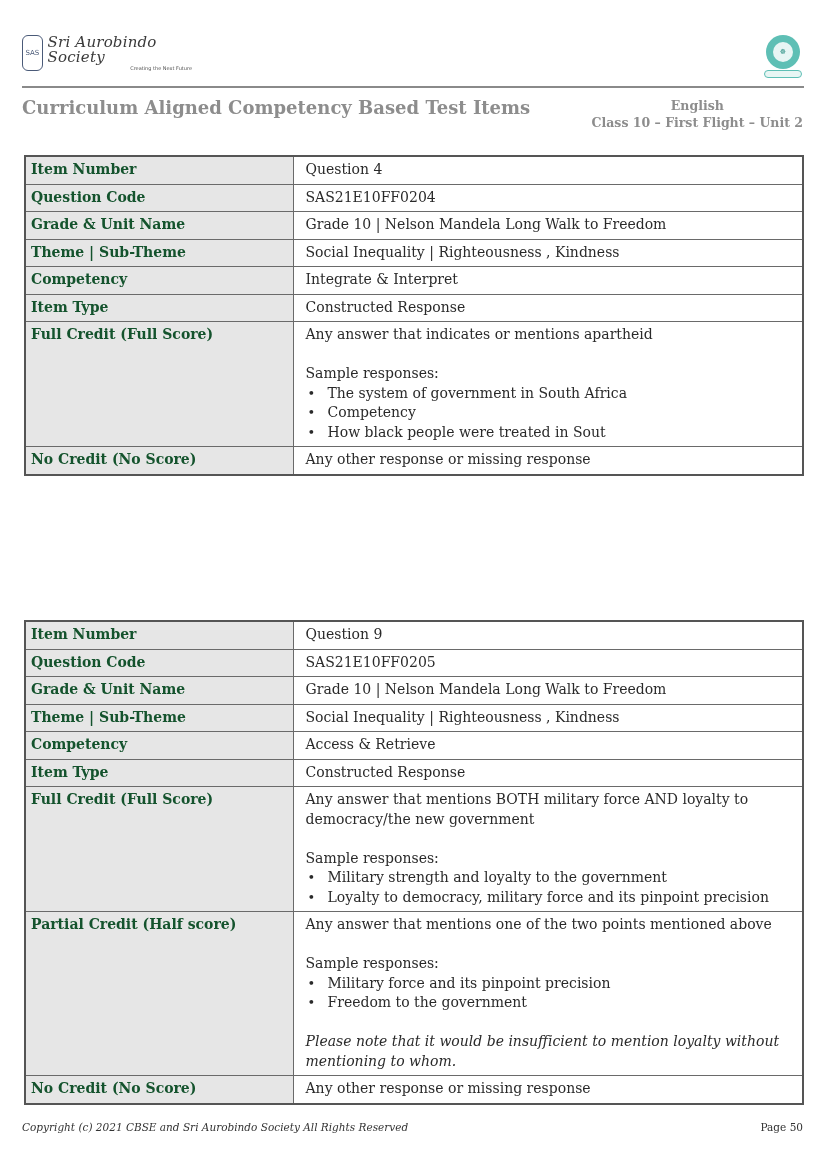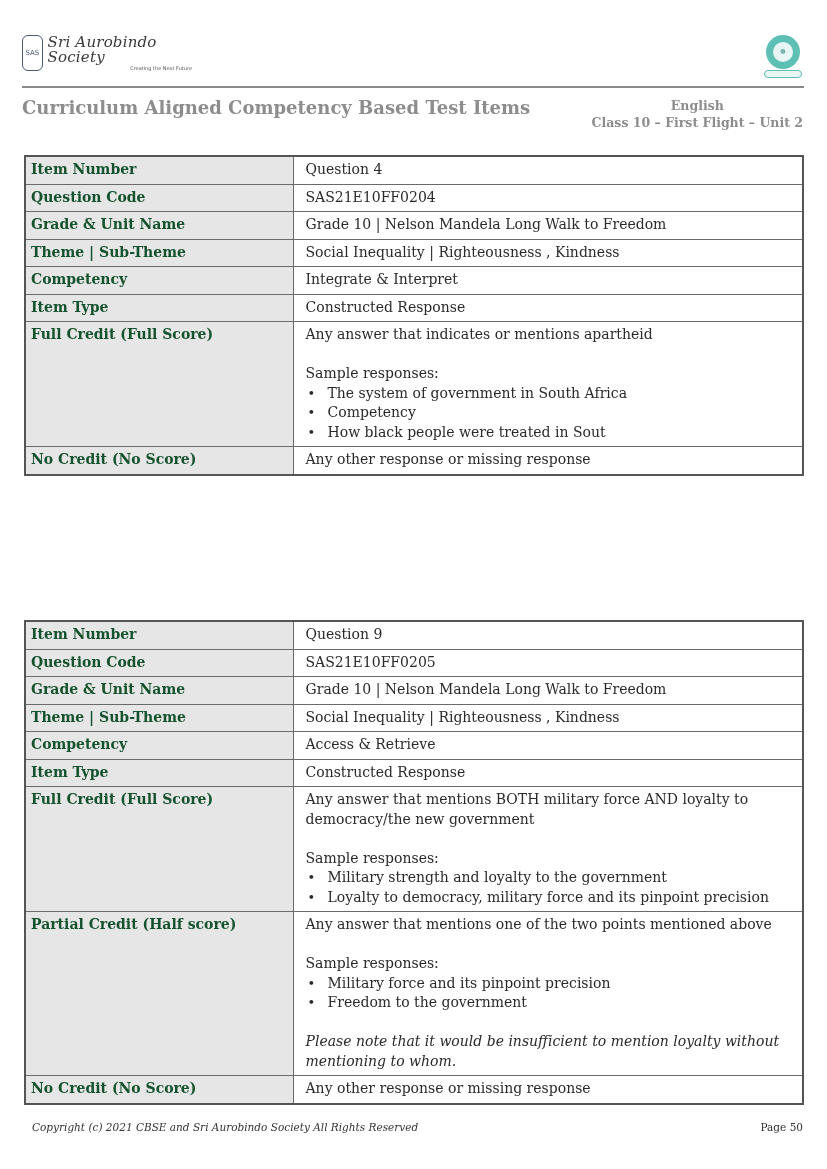--- a/index.html
+++ b/index.html
@@ -29,21 +29,21 @@
   table.item { border: 2px solid #555; }
   .gap { height: 19.5px; }
   ul.bul { list-style: none; }
   ul.bul li { position: relative; padding-left: 22px; }
   ul.bul li::before { content: "\2022"; position: absolute; left: 2px; top: 0; font-size: 13px; }
   .note { font-style: italic; }
 
   #t1 { top: 155px; }
   #t2 { top: 620px; }
 
-  .footer-left { position: absolute; left: 32px; top: 1121px; font-size: 10.5px; font-style: italic; color: #333; }
+  .footer-left { position: absolute; left: 22px; top: 1121px; font-size: 10.5px; font-style: italic; color: #333; }
   .footer-right { position: absolute; right: 24px; top: 1121px; font-size: 10.5px; color: #333; }
 </style>
 </head>
 <body>
 
 <div class="logo-left">
   <div class="emblem">SAS</div>
   <div class="wordmark">
     <span class="wm-title">Sri Aurobindo Society</span>
     <span class="wm-tag">Creating the Next Future</span>

